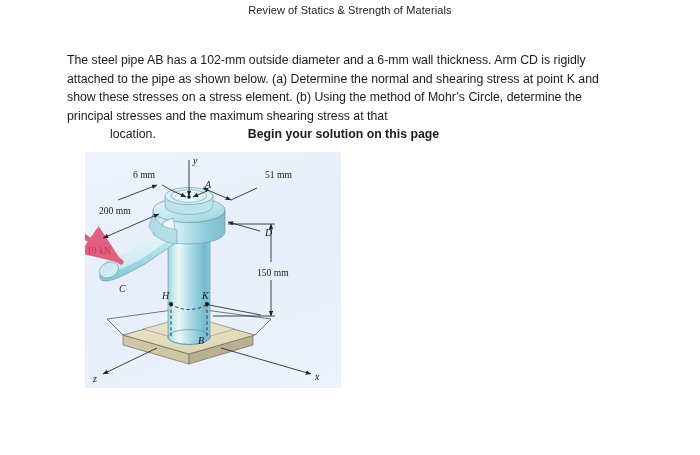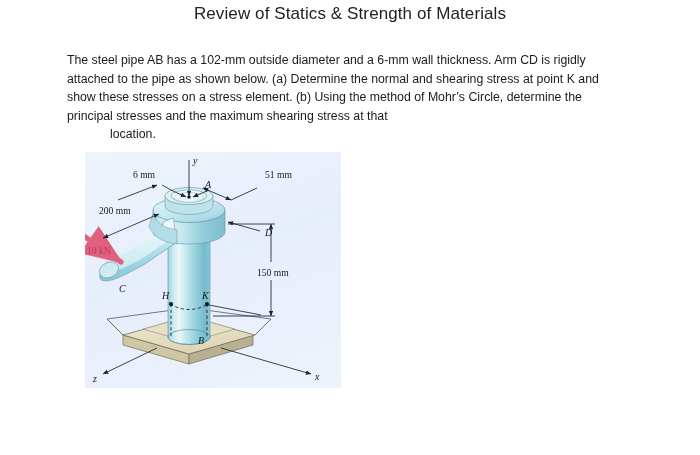--- a/index.html
+++ b/index.html
@@ -17,21 +17,21 @@
     -webkit-font-smoothing: antialiased;
   }
 
   
   .page-header {
     position: absolute;
     top: 4px;
     left: 0;
     width: 700px;
     text-align: center;
-    font-size: 17px;
+    font-size: 11px;
     color: #222;
     letter-spacing: 0.1px;
   }
 
   
   .problem-body {
     position: absolute;
     top: 51px;
     left: 67px;
     width: 535px;
@@ -89,20 +89,21 @@
 </style>
 </head>
 <body>
 
 <div class="page-header">Review of Statics &amp; Strength of Materials</div>
 
 <div class="problem-body">
   <p>The steel pipe AB has a 102-mm outside diameter and a 6-mm wall thickness. Arm CD is rigidly attached to the pipe as shown below. (a) Determine the normal and shearing stress at point K and show these stresses on a stress element. (b) Using the method of Mohr’s Circle, determine the principal stresses and the maximum shearing stress at that</p>
   <p class="last-line">
     <span>location.</span>
+    <span class="instruction-bold">Begin your solution on this page</span>
   </p>
 </div>
 
 <div class="figure-wrap">
   <svg width="256" height="236" viewBox="0 0 256 236" xmlns="http://www.w3.org/2000/svg">
     <defs>
 
       <linearGradient id="pipeBody" x1="0" y1="0" x2="1" y2="0">
         <stop offset="0%" stop-color="#9dd2de"></stop>
         <stop offset="10%" stop-color="#c2e7ee"></stop>

